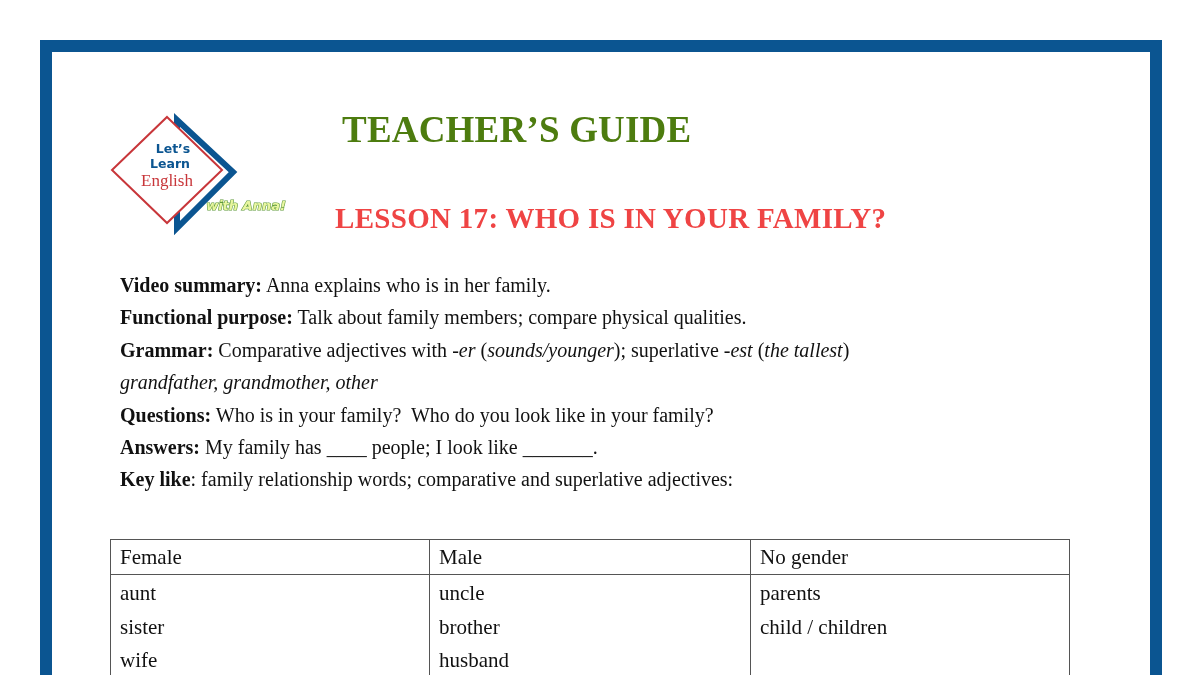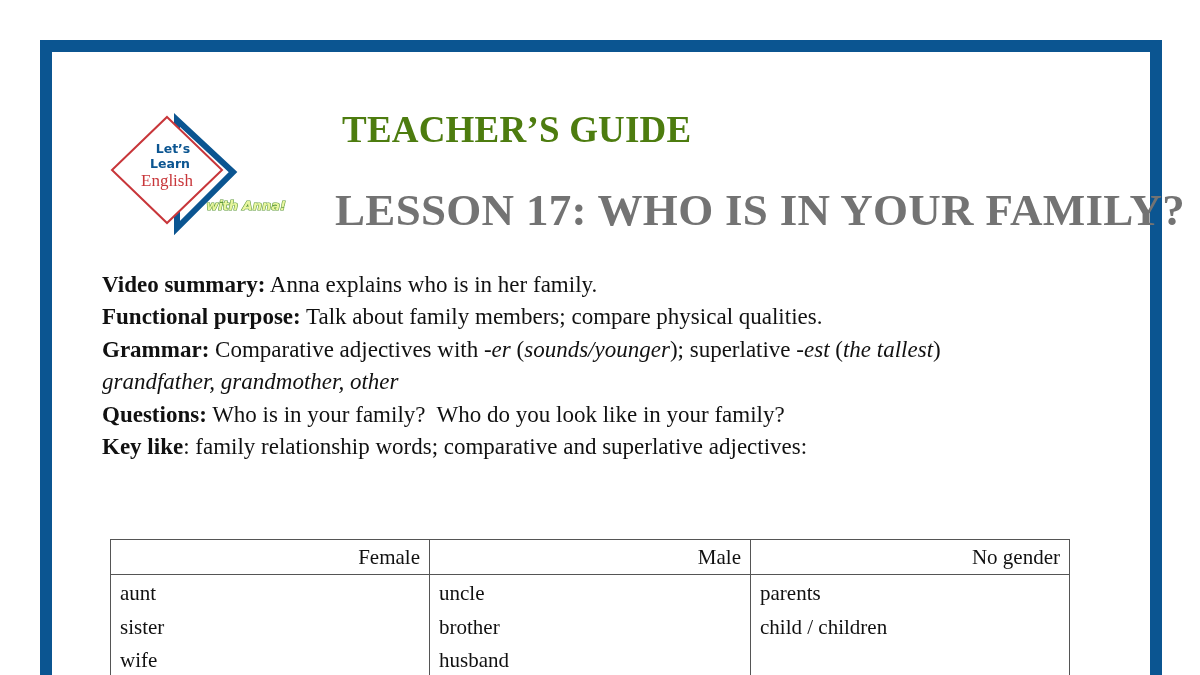--- a/index.html
+++ b/index.html
@@ -15,41 +15,41 @@
     box-sizing:border-box;
     border:12.5px solid #0b5591;
   }
   .logo { position:absolute; left:105px; top:110px; width:200px; height:125px; }
   .title-red {
     position:absolute; left:342px; top:108px;
     font-size:37px; font-weight:bold; color:#4d7c0f; letter-spacing:0.2px;
     white-space:nowrap; line-height:44px;
   }
   .title-blue {
-    position:absolute; left:335px; top:188px;
-    font-size:45px; font-weight:bold; color:#737373; letter-spacing:0.3px;
+    position:absolute; left:335px; top:196px;
+    font-size:29px; font-weight:bold; color:#ef4444; letter-spacing:0.3px;
     white-space:nowrap; line-height:44px;
   }
   .body-text {
-    position:absolute; left:102px; top:269px; width:1000px;
-    font-size:23px; line-height:32.4px;
+    position:absolute; left:120px; top:269px; width:1000px;
+    font-size:20px; line-height:32.4px;
   }
   .line { white-space:nowrap; height:32.4px; }
   .lbl { font-weight:bold; }
   .kw-table {
     position:absolute; left:110px; top:539px;
     border-collapse:collapse;
     font-size:21px;
   }
   .kw-table th, .kw-table td {
     border:1.3px solid #555;
     padding:0 9px;
     vertical-align:top;
   }
-  .kw-table th { font-weight:normal; text-align:right; height:34px; line-height:34px; }
+  .kw-table th { font-weight:normal; text-align:left; height:34px; line-height:34px; }
   .kw-table td { line-height:33.5px; padding-top:2px; height:110px; }
   .kw-table col.c1 { width:319px; }
   .kw-table col.c2 { width:321px; }
   .kw-table col.c3 { width:319px; }
   .cell-item { display:block; white-space:nowrap; }
 </style>
 </head>
 <body>
 
 <div class="frame"></div>
@@ -82,20 +82,23 @@
   <div class="line">
     <span class="lbl">Grammar:</span><span> Comparative adjectives with </span><i>-er</i><span> (</span><i>sounds/younger</i><span>); superlative </span><i>-est</i><span> (</span><i>the tallest</i><span>)</span>
   </div>
   <div class="line">
     <i>grandfather, grandmother, other</i>
   </div>
   <div class="line">
     <span class="lbl">Questions:</span><span style="white-space:pre"> Who is in your family?  Who do you look like in your family?</span>
   </div>
   <div class="line">
+    <span class="lbl">Answers:</span><span> My family has ____ people; I look like _______.</span>
+  </div>
+  <div class="line">
     <span class="lbl">Key like</span><span>: family relationship words; comparative and superlative adjectives:</span>
   </div>
 </div>
 
 <table class="kw-table">
   <colgroup>
       <col class="c1">
       <col class="c2">
       <col class="c3">
     </colgroup>

